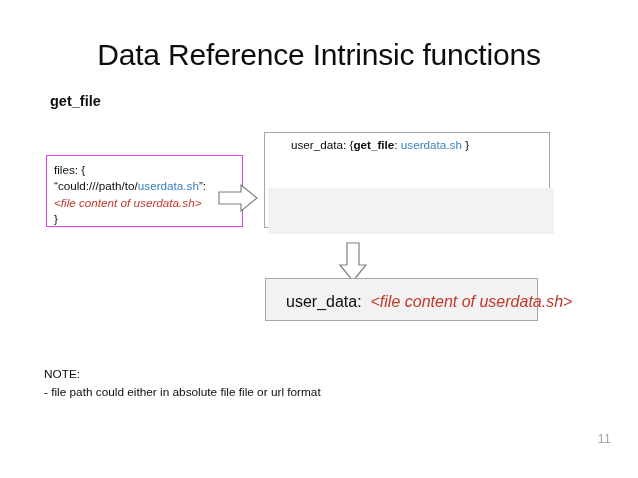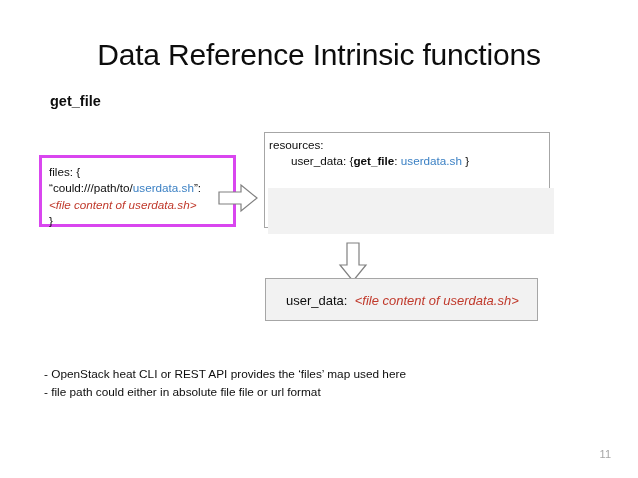--- a/index.html
+++ b/index.html
@@ -43,25 +43,25 @@
   .code-box {
     position: absolute;
     box-sizing: border-box;
     font-size: 11.7px;
     line-height: 16.4px;
     color: #0d0d0d;
     white-space: nowrap;
   }
 
   .files-box {
-    left: 39px;
+    left: 46px;
     top: 155px;
     width: 197px;
     height: 72px;
-    border: 3px solid #d946ef;
+    border: 1px solid #d946ef;
     background: #ffffff;
     padding: 6px 0 0 7px;
   }
 
   .resources-outer {
     left: 264px;
     top: 132px;
     width: 286px;
     height: 96px;
     border: 1px solid #a6a6a6;
@@ -94,21 +94,21 @@
     width: 273px;
     height: 43px;
     border: 1px solid #a6a6a6;
     background: #f2f2f2;
   }
 
   .result-text {
     position: absolute;
     left: 286px;
     top: 293px;
-    font-size: 13px;
+    font-size: 16px;
     color: #0d0d0d;
     white-space: nowrap;
   }
   .i1 { padding-left: 5px; }
   .i2 { padding-left: 11px; }
   .i3 { padding-left: 22px; }
 
   .blue { color: #3c81c4; }
   .red  { color: #c0392b; font-style: italic; }
   .bold { font-weight: bold; }
@@ -140,22 +140,22 @@
     white-space: nowrap;
   }
   .note-line { display: block; }
   .note-bullet-1 { padding-left: 0; }
   .note-bullet-2 { padding-left: 0; }
 
   
   .page-number {
     position: absolute;
     right: 27px;
-    bottom: 18px;
-    font-size: 11px;
+    bottom: 32px;
+    font-size: 13px;
     color: #a6a6a6;
   }
 </style>
 </head>
 <body>
 
 <div class="slide-title">Data Reference Intrinsic functions</div>
 
 <div class="slide-subtitle">get_file</div>
 
@@ -168,31 +168,30 @@
 
 <div class="arrow-right">
   <svg width="40" height="30" viewBox="0 0 40 30" xmlns="http://www.w3.org/2000/svg">
     <polygon points="1,9 23,9 23,2 39,15 23,28 23,21 1,21" fill="#ffffff" stroke="#808080" stroke-width="1.2"></polygon>
   </svg>
 </div>
 
 <div class="code-box resources-outer"></div>
 <div class="resources-shade"></div>
 <div class="resources-text">
-  <div>resources:</div>
   <div class="i3"><span>user_data: {</span><span class="bold">get_file</span><span>: </span><span class="blue">userdata.sh</span><span> }</span></div>
 </div>
 
 <div class="arrow-down">
   <svg width="30" height="40" viewBox="0 0 30 40" xmlns="http://www.w3.org/2000/svg">
     <polygon points="9,1 21,1 21,23 28,23 15,39 2,23 9,23" fill="#ffffff" stroke="#808080" stroke-width="1.2"></polygon>
   </svg>
 </div>
 
 <div class="code-box result-box"></div>
 <div class="result-text"><span>user_data:</span><span>&nbsp;&nbsp;</span><span class="red">&lt;file content of userdata.sh&gt;</span></div>
 
 <div class="note">
-  <span class="note-line note-bullet-1">-  OpenStack heat CLI or REST API provides the ‘files’ map used here</span>
+  <span class="note-line">NOTE:</span>
   <span class="note-line note-bullet-2">-   file path could either in absolute file file or url format</span>
 </div>
 
 <div class="page-number">11</div>
 
 </body></html>

